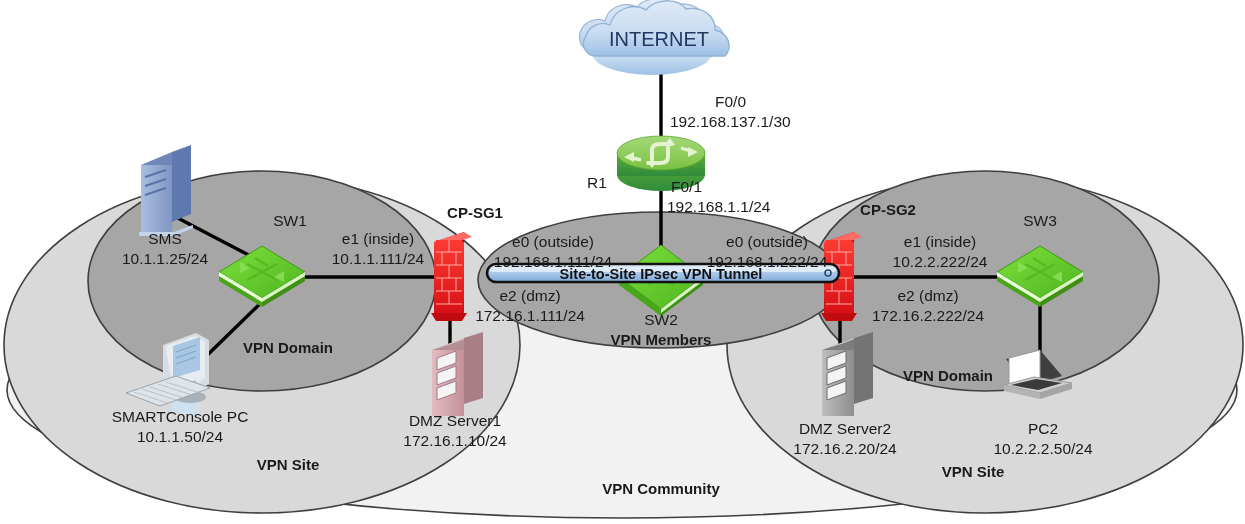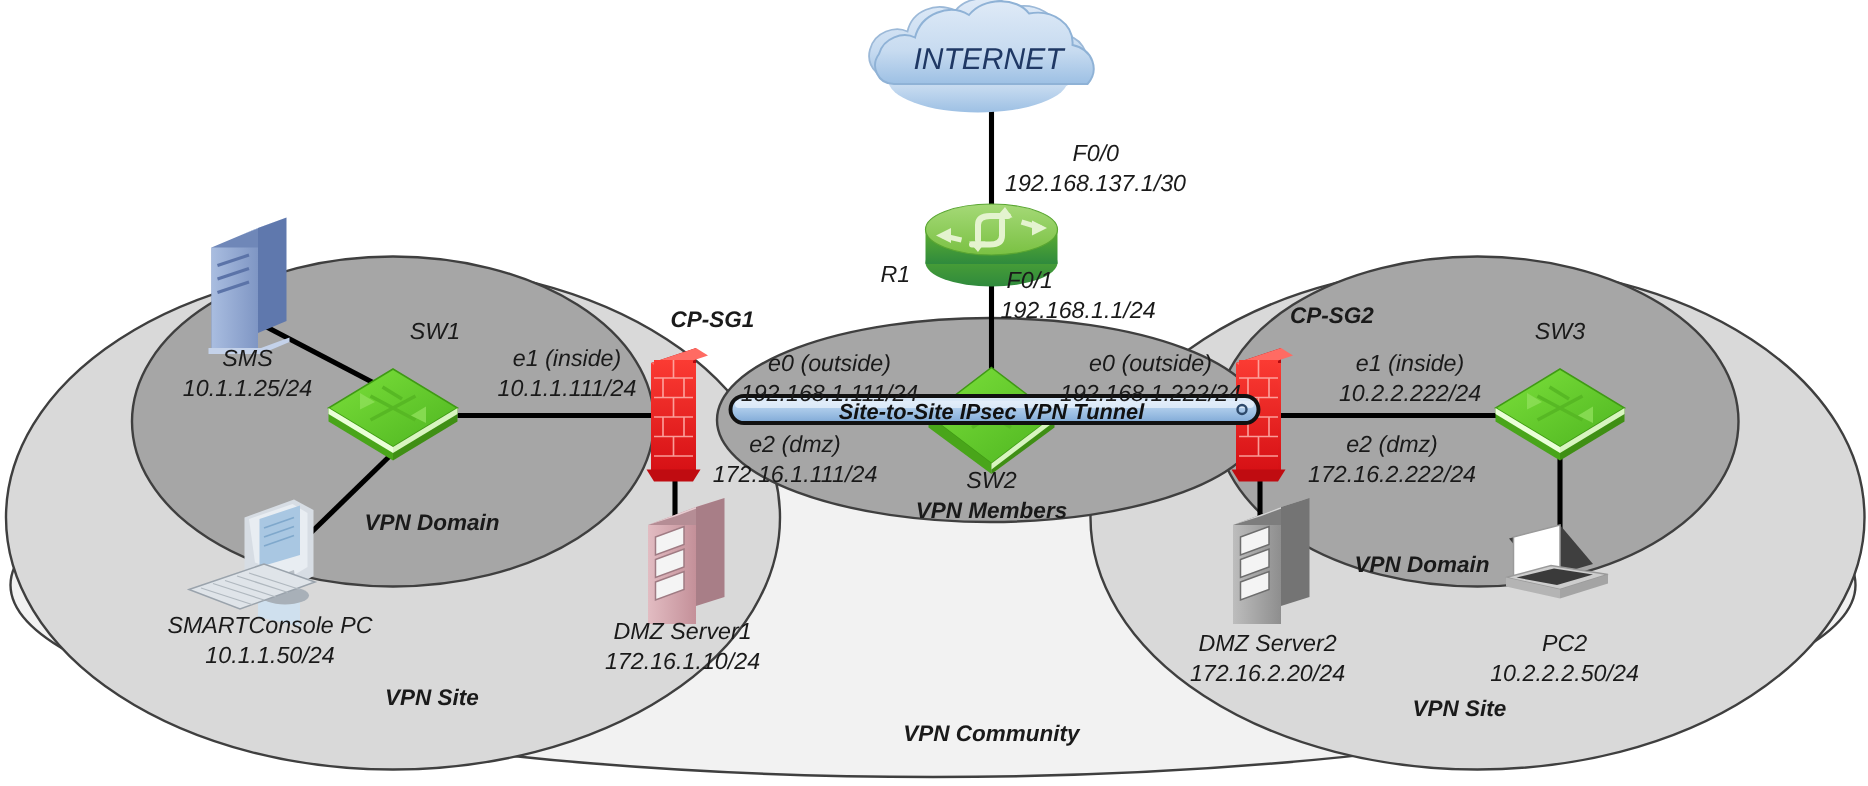--- a/index.html
+++ b/index.html
@@ -1,18 +1,18 @@
 <!DOCTYPE html>
 <html><head>
 <meta charset="utf-8">
 <style>
   html,body{margin:0;padding:0;background:#ffffff;}
   body{width:1245px;height:524px;overflow:hidden;
        font-family:"Liberation Sans",sans-serif;}
-  #stage{position:relative;width:1245px;height:524px;background:#fff;font-style:italic;}
+  #stage{position:relative;width:1245px;height:524px;background:#fff;}
   svg{display:block;}
   .lbl{font-family:"Liberation Sans",sans-serif;fill:#1a1a1a;}
   .lbl-normal{font-size:15.5px;}
   .lbl-bold{font-size:15px;font-weight:bold;}
   .lbl-internet{font-size:20px;fill:#1f3864;}
   .ctr{text-anchor:middle;}
 </style>
 </head>
 <body>
 

